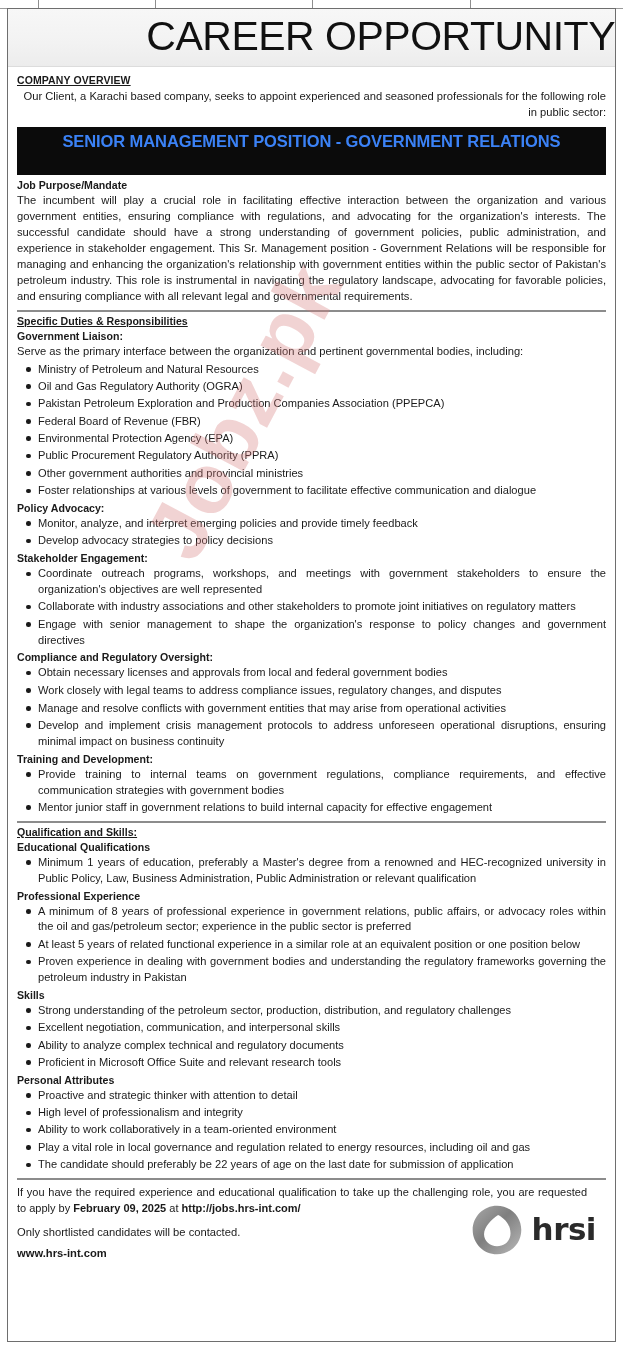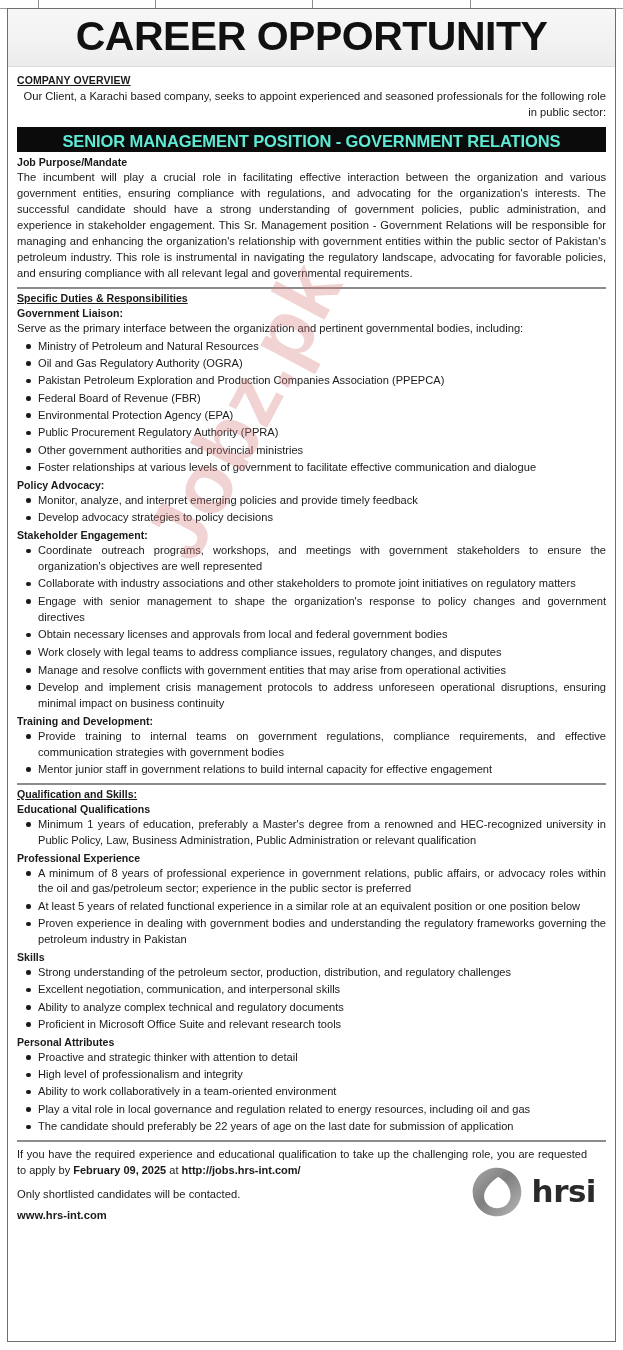--- a/index.html
+++ b/index.html
@@ -66,48 +66,49 @@
   .headline-band {
     background: linear-gradient(180deg,#f7f7f7 0%, #f2f2f2 60%, #ececec 100%);
     padding: 6px 0 8px 0;
     text-align: center;
     border-bottom: 1px solid #dcdcdc;
   }
   .headline-band h1 {
     margin: 0;
     font-size: 41px;
     line-height: 1.06;
-    font-weight: bold;
+    font-weight: normal;
     letter-spacing: -0.5px;
     color: #111;
+    text-align: right;
   }
 
   .pad { padding: 0 9px; }
 
   .lead-label {
     font-size: 10.5px;
     font-weight: bold;
     text-decoration: underline;
     margin: 7px 0 3px 0;
     letter-spacing: 0.1px;
   }
   .lead-text {
     font-size: 11.2px;
     line-height: 1.42;
     margin: 0 0 6px 0;
     text-align: right;
   }
 
   .position-banner {
     background: #0b0b0b;
-    color: #5eead4;
+    color: #3b82f6;
     font-size: 16.5px;
     font-weight: bold;
     text-align: center;
-    padding: 5px 4px 1px 4px;
+    padding: 5px 4px 24px 4px;
     letter-spacing: -0.1px;
     margin-bottom: 4px;
   }
 
   .sec-rule {
     height: 0;
     border-top: 2.2px solid #8c8c8c;
     margin: 5px 0 3px 0;
   }
 
@@ -245,20 +246,21 @@
           <ul class="bul">
             <li class="nojust">Monitor, analyze, and interpret emerging policies and provide timely feedback</li>
             <li class="nojust">Develop advocacy strategies to policy decisions</li>
           </ul>
           <h3 class="grp-head">Stakeholder Engagement:</h3>
           <ul class="bul">
             <li>Coordinate outreach programs, workshops, and meetings with government stakeholders to ensure the organization's objectives are well represented</li>
             <li>Collaborate with industry associations and other stakeholders to promote joint initiatives on regulatory matters</li>
             <li>Engage with senior management to shape the organization's response to policy changes and government directives</li>
           </ul>
+          <h3 class="grp-head">Compliance and Regulatory Oversight:</h3>
           <ul class="bul">
             <li class="nojust">Obtain necessary licenses and approvals from local and federal government bodies</li>
             <li>Work closely with legal teams to address compliance issues, regulatory changes, and disputes</li>
           </ul>
           <ul class="bul">
             <li>Manage and resolve conflicts with government entities that may arise from operational activities</li>
             <li>Develop and implement crisis management protocols to address unforeseen operational disruptions, ensuring minimal impact on business continuity</li>
           </ul>
           <h3 class="grp-head">Training and Development:</h3>
           <ul class="bul">

